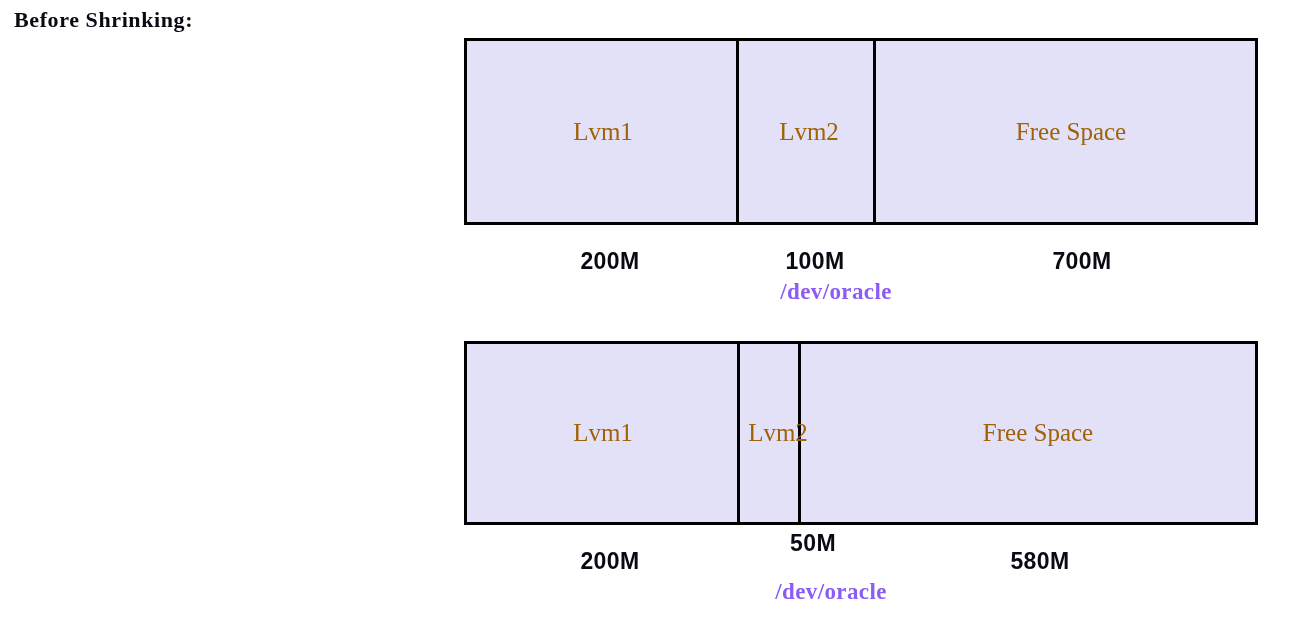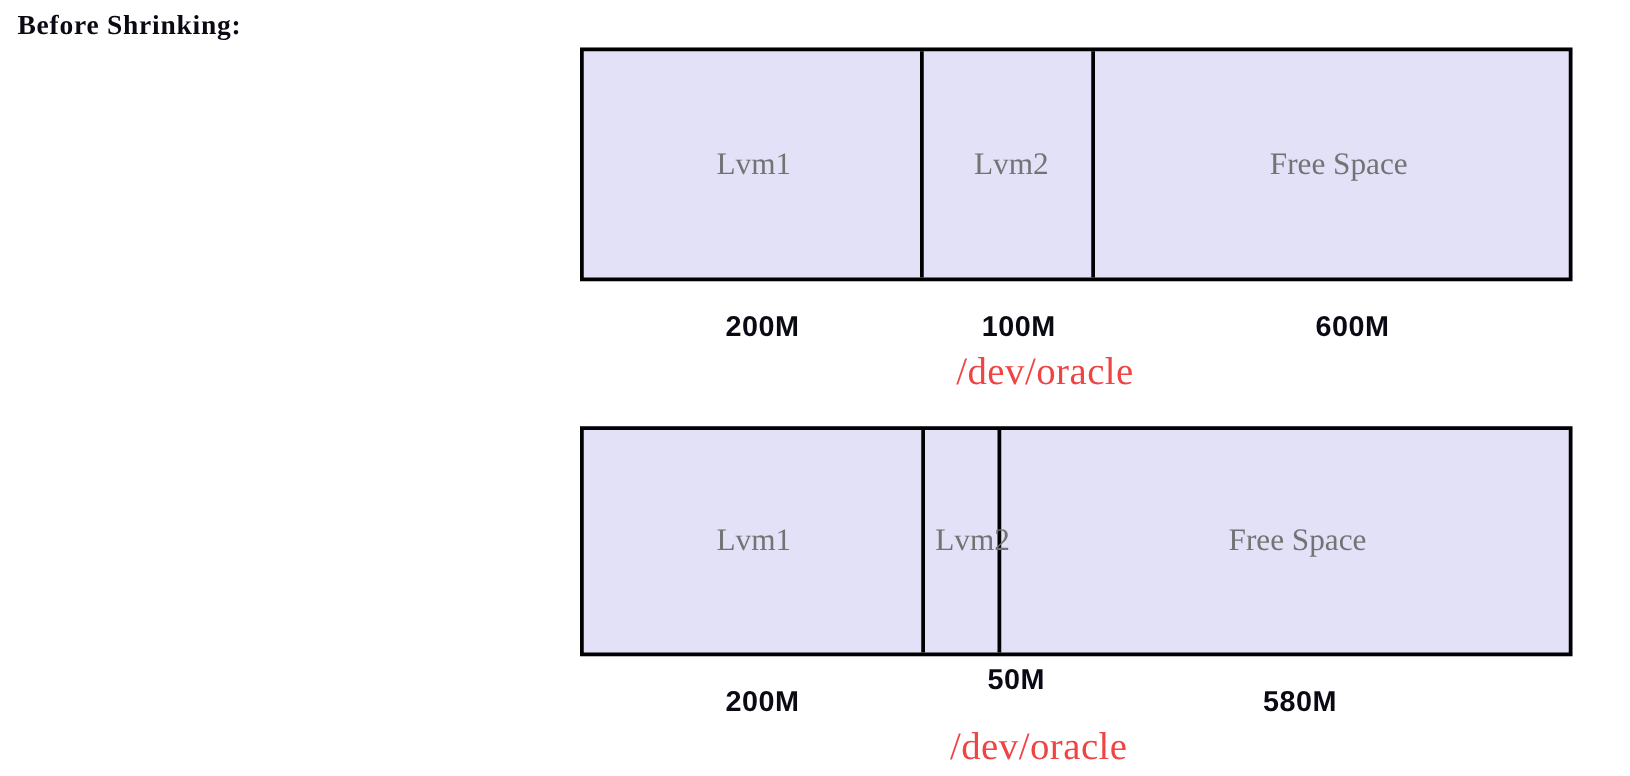--- a/index.html
+++ b/index.html
@@ -59,64 +59,64 @@
   }
 
   
   .partition-label {
     position: absolute;
     transform: translate(-50%, -50%);
     font-family: "Liberation Serif", "DejaVu Serif", serif;
     font-weight: normal;
     font-size: 25px;
     white-space: nowrap;
-    color: #737373;
+    color: #a16207;
   }
 
   
   .size-caption {
     position: absolute;
     transform: translateX(-50%);
     font-family: Liberation Sans, sans-serif;
     font-weight: bold;
     font-size: 23px;
     letter-spacing: 0.4px;
     white-space: nowrap;
     color: #0a0a14;
   }
   .device-caption {
     position: absolute;
     transform: translateX(-50%);
     font-family: "Liberation Serif", "DejaVu Serif", serif;
-    font-weight: normal;
-    font-size: 31px;
+    font-weight: bold;
+    font-size: 23px;
     letter-spacing: 0.4px;
     white-space: nowrap;
-    color: #ef4444;
+    color: #8b5cf6;
   }
 </style>
 </head>
 <body>
 
 <div class="canvas">
 
   <div class="section-heading heading-before">Before Shrinking:</div>
 
   <div class="disk-bar bar-before">
     <div class="partition-divider" style="left: 269px;"></div>
     <div class="partition-divider" style="left: 406px;"></div>
 
     <div class="partition-label" style="left: 136px; top: 50%;">Lvm1</div>
     <div class="partition-label" style="left: 342px; top: 50%;">Lvm2</div>
     <div class="partition-label" style="left: 604px; top: 50%;">Free Space</div>
   </div>
 
   <div class="size-caption" style="left: 610px; top: 248px;">200M</div>
   <div class="size-caption" style="left: 815px; top: 248px;">100M</div>
-  <div class="size-caption" style="left: 1082px; top: 248px;">600M</div>
+  <div class="size-caption" style="left: 1082px; top: 248px;">700M</div>
   <div class="device-caption" style="left: 836px; top: 279px;">/dev/oracle</div>
 
 
   <div class="disk-bar bar-after">
     <div class="partition-divider" style="left: 270px;"></div>
     <div class="partition-divider" style="left: 331px;"></div>
 
     <div class="partition-label" style="left: 136px; top: 50%;">Lvm1</div>
     <div class="partition-label" style="left: 311px; top: 50%;">Lvm2</div>
     <div class="partition-label" style="left: 571px; top: 50%;">Free Space</div>

